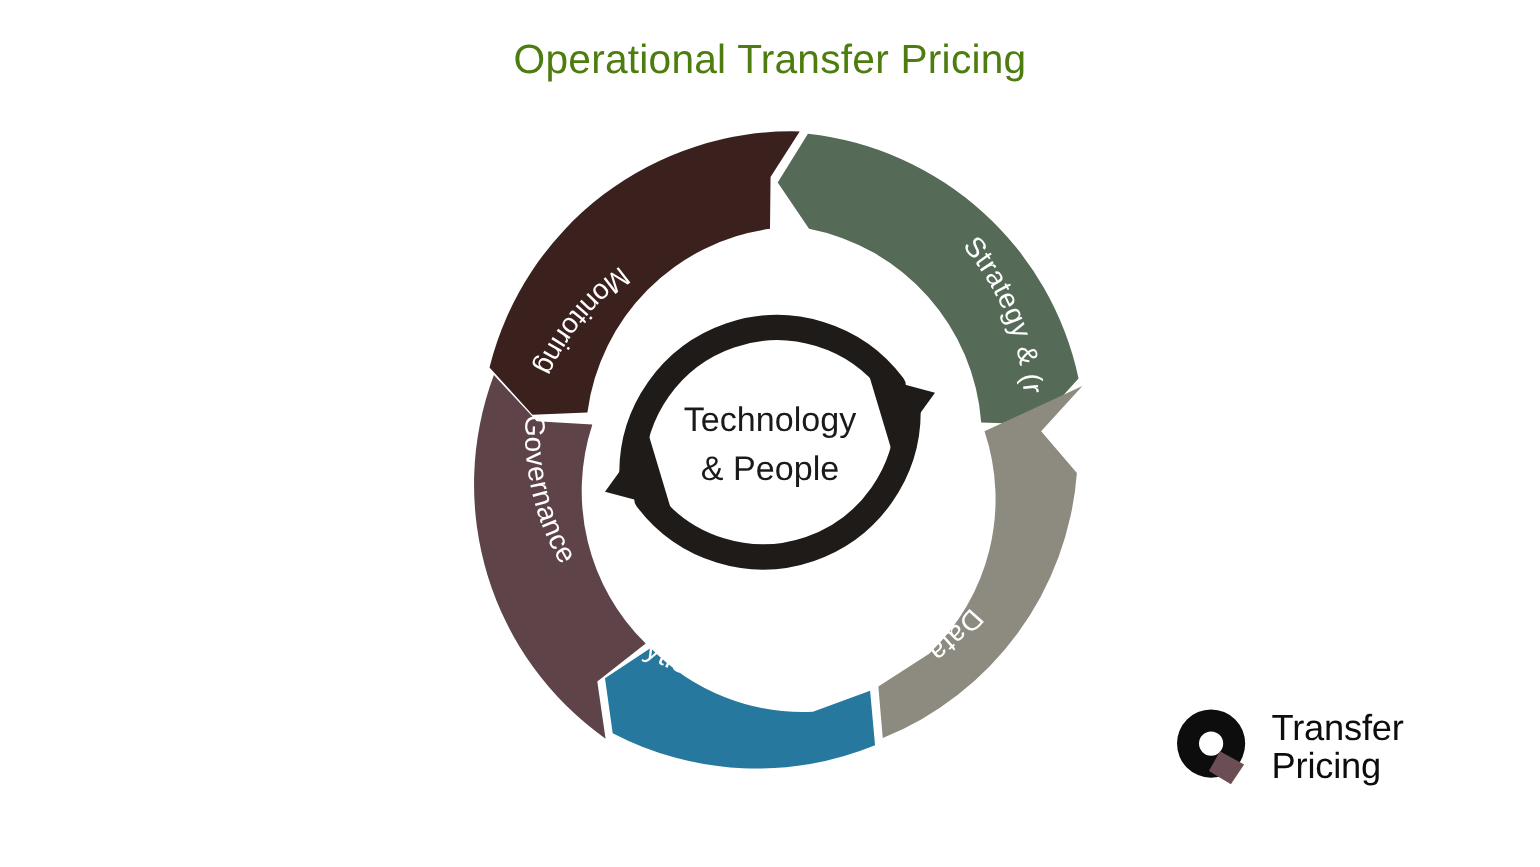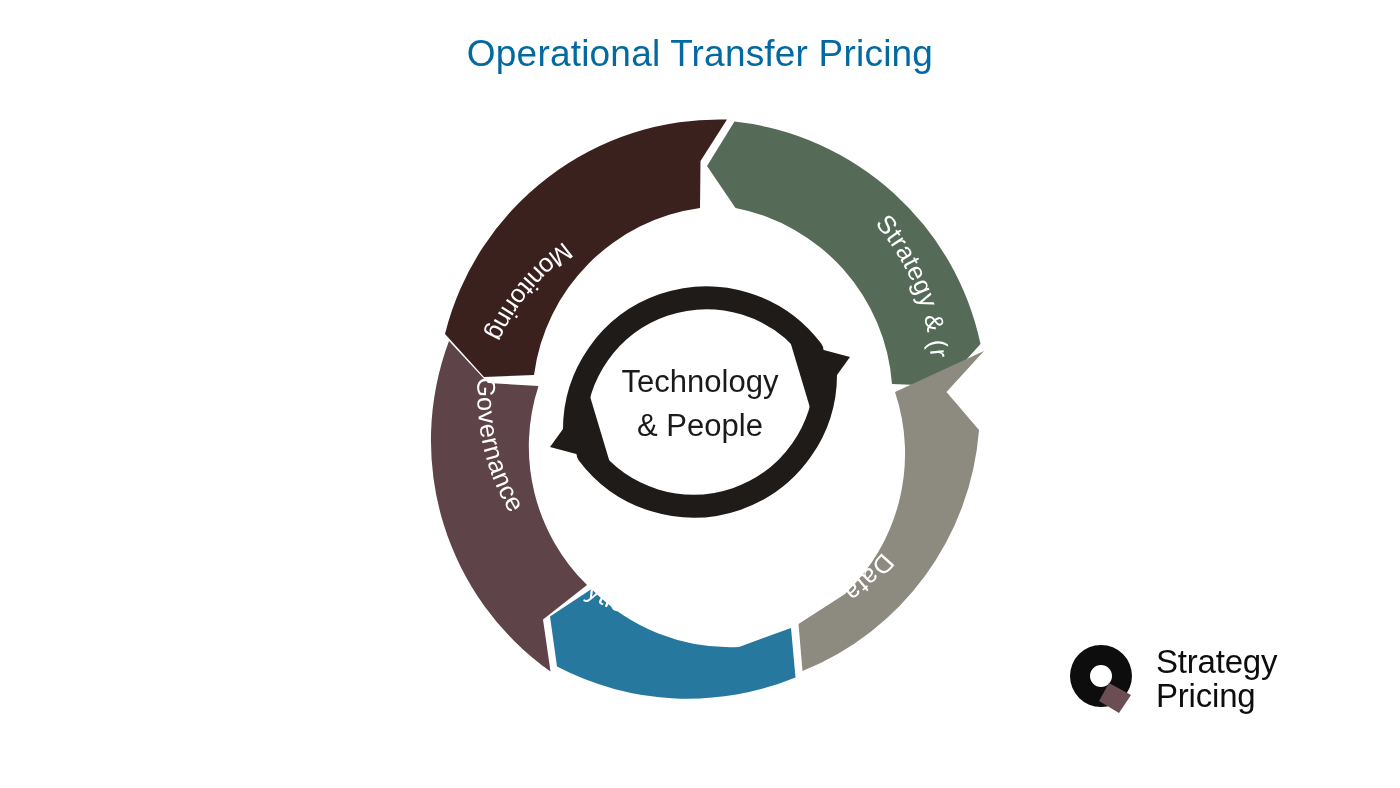--- a/index.html
+++ b/index.html
@@ -25,21 +25,21 @@
   .slide-title {
     position: absolute;
     top: 33px;
     left: 0;
     width: 1400px;
     text-align: center;
     font-family: "Liberation Sans", sans-serif;
     font-size: 37px;
     font-weight: 400;
     letter-spacing: 0.2px;
-    color: #0369a1;
+    color: #4d7c0f;
     white-space: nowrap;
   }
 
   .diagram-wrap {
     position: absolute;
     left: 398px;
     top: 100px;
     width: 604px;
     height: 604px;
   }
@@ -212,18 +212,18 @@
       <path d="M33 2
                A 31 31 0 1 0 33 64
                A 31 31 0 0 0 33 2
                Z
                M 33 22
                a 11 11 0 1 1 0 22
                a 11 11 0 0 1 0 -22 Z" fill="#0d0d0d" fill-rule="evenodd"></path>
       <polygon points="41,40 63,52 51,70 31,58" fill="#6B4E54"></polygon>
     </svg>
     <div class="logo-words">
-      <span class="logo-word">Strategy</span>
+      <span class="logo-word">Transfer</span>
       <span class="logo-word">Pricing</span>
     </div>
   </div>
 
 </div>
 
 </body></html>

